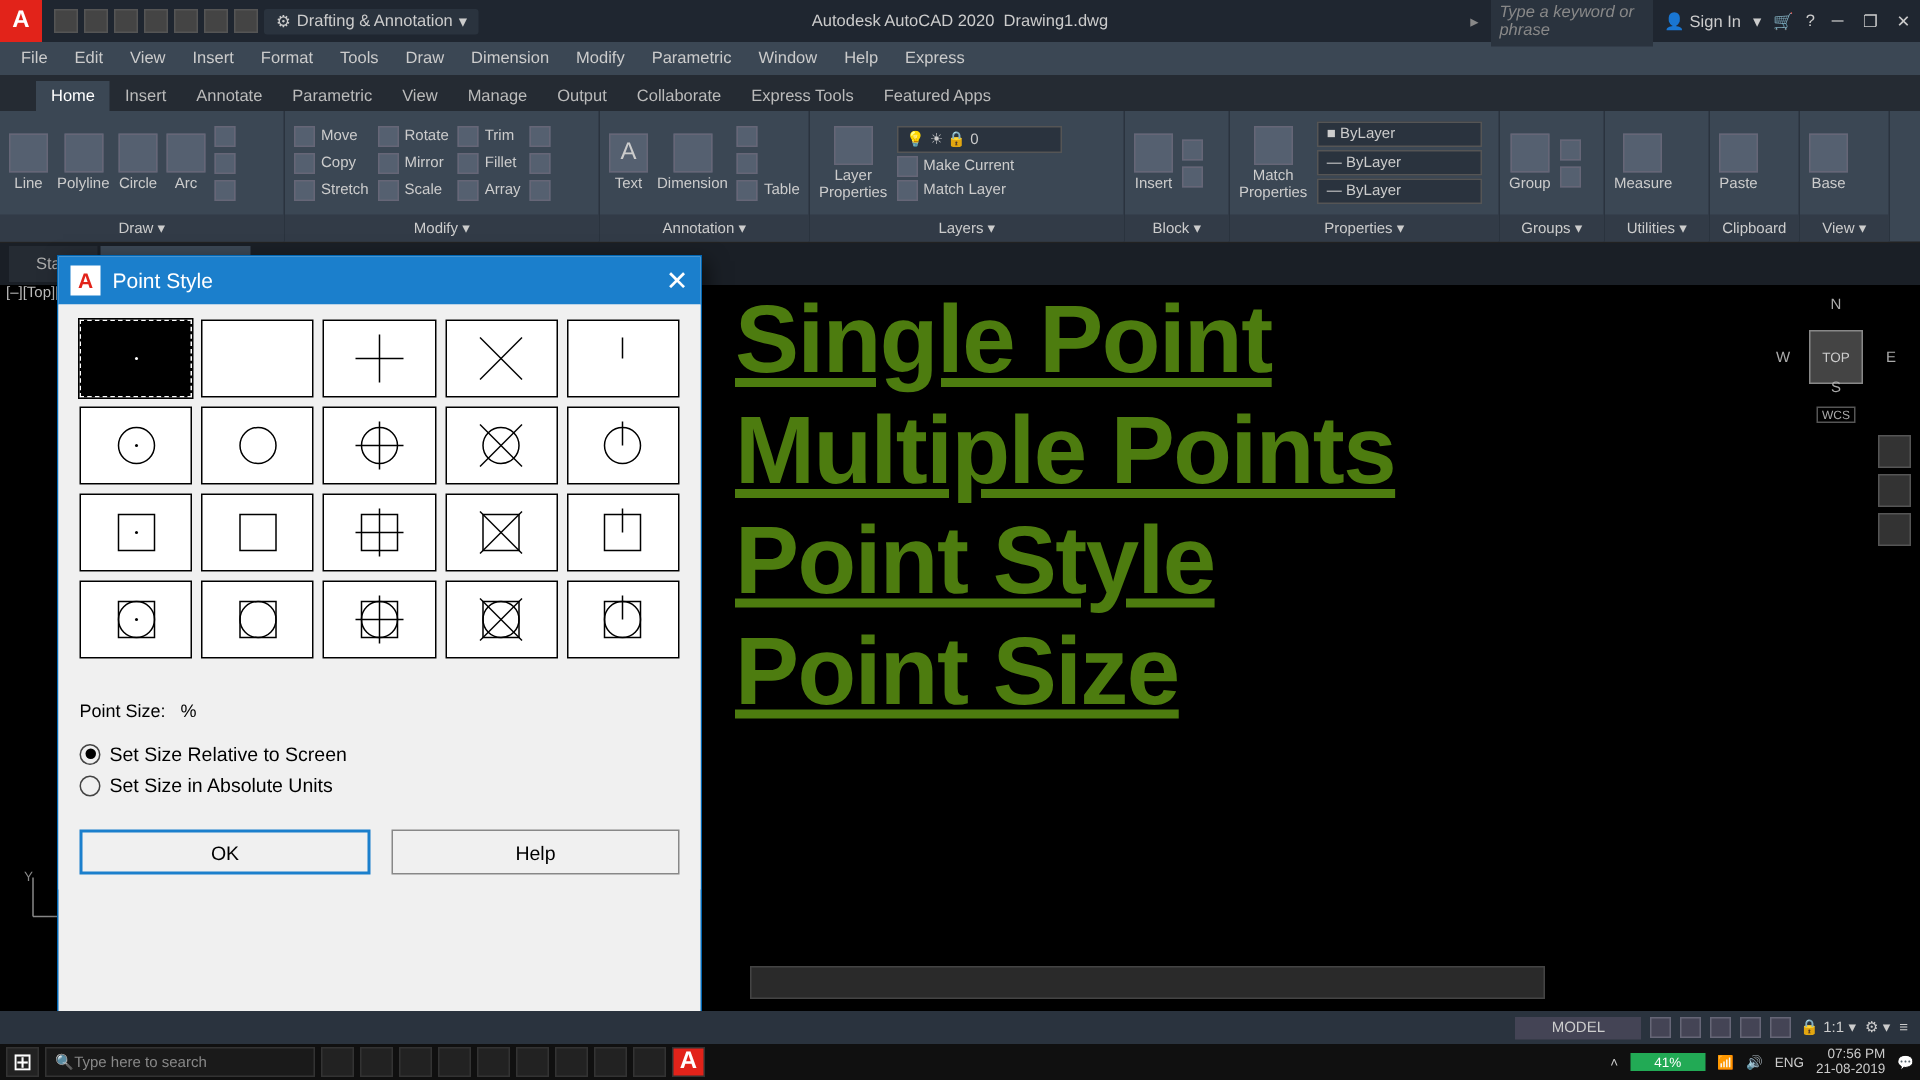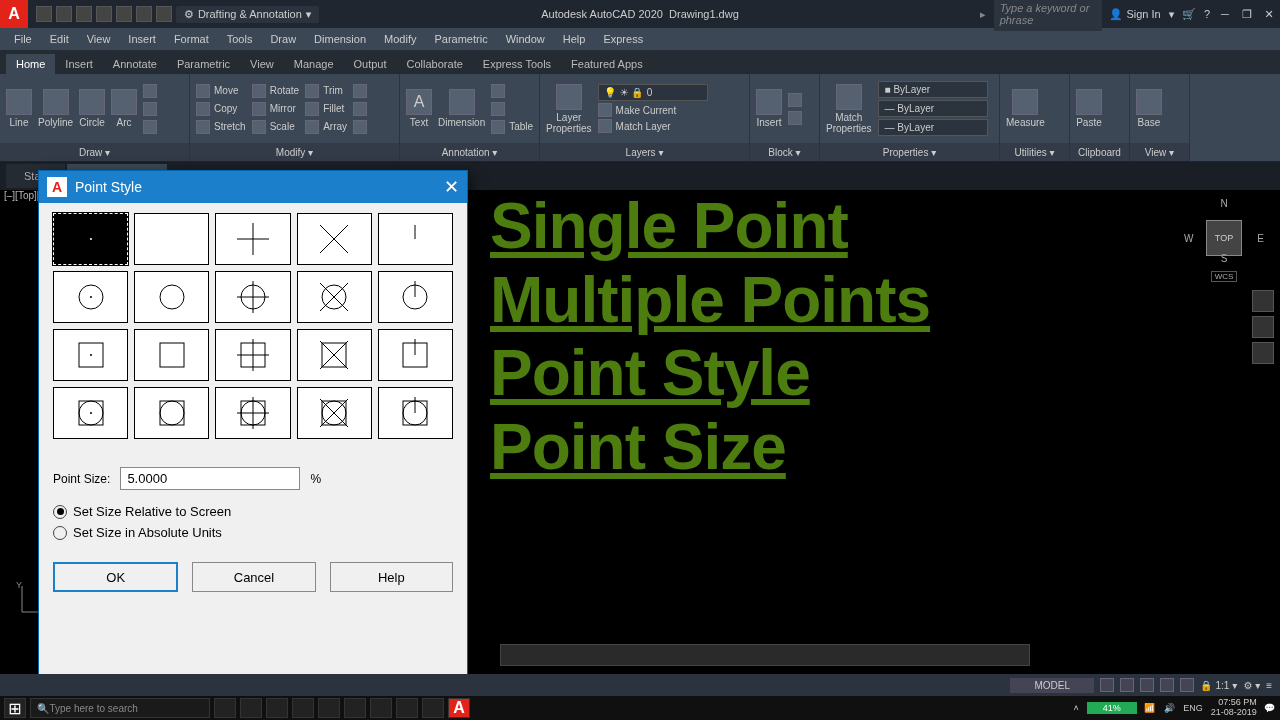--- a/index.html
+++ b/index.html
@@ -15,21 +15,21 @@
 .title-right{position:absolute;right:4px;display:flex;gap:8px;align-items:center;}
 .workspace-dd{background:#2a333e;padding:2px 8px;border-radius:2px;display:flex;align-items:center;gap:4px;}
 .search-box{background:#2a333e;padding:5px 6px;color:#888;font-style:italic;width:108px;}
 .win-btn{width:14px;height:14px;display:flex;align-items:center;justify-content:center;cursor:pointer;}
 
 
 .menubar{height:22px;background:#3b4754;display:flex;align-items:center;padding:0 6px;gap:2px;}
 .menubar span{color:#ccc;font-size:11px;padding:2px 8px;cursor:pointer;}
 
 
-.ribbon-tabs{height:24px;background:#252b33;display:flex;align-items:flex-end;padding-left:6px;}
+.ribbon-tabs{height:24px;background:#252b33;display:flex;align-items:flex-end;padding-left:24px;}
 .ribbon-tab{color:#bbb;font-size:11px;padding:4px 10px;cursor:pointer;}
 .ribbon-tab.active{background:#3b4754;color:#fff;}
 
 
 .ribbon{height:88px;background:#3b4754;display:flex;border-bottom:1px solid #222;}
 .panel{border-right:1px solid #2a333e;display:flex;flex-direction:column;height:100%;}
 .panel-body{flex:1;display:flex;align-items:center;padding:4px 6px;gap:6px;}
 .panel-title{height:18px;text-align:center;color:#ccc;font-size:10px;background:#323b47;display:flex;align-items:center;justify-content:center;}
 .big-tool{display:flex;flex-direction:column;align-items:center;gap:2px;color:#ccc;font-size:10px;cursor:pointer;}
 .big-ico{width:26px;height:26px;background:#556070;border:1px solid #667;}
@@ -301,20 +301,33 @@
           <div class="prop-dd">— <span>ByLayer</span></div>
           <div class="prop-dd">— <span>ByLayer</span></div>
         </div>
       </div>
       <div class="panel-title">Properties ▾</div>
     </div>
     <div class="panel" style="width:70px">
       <div class="panel-body">
           <div class="big-tool">
             <div class="big-ico"></div>
+            <span>Group</span>
+          </div>
+          <div class="tool-col">
+            <div class="sm-ico"></div>
+            <div class="sm-ico"></div>
+          </div>
+        </div>
+      <div class="panel-title">Groups ▾</div>
+    </div>
+    <div class="panel" style="width:70px">
+      <div class="panel-body">
+          <div class="big-tool">
+            <div class="big-ico"></div>
             <span>Measure</span>
           </div>
         </div>
       <div class="panel-title">Utilities ▾</div>
     </div>
     <div class="panel" style="width:60px">
       <div class="panel-body">
           <div class="big-tool">
             <div class="big-ico"></div>
             <span>Paste</span>
@@ -500,34 +513,32 @@
         <div class="pt-cell">
             <svg>
               <rect x="8" y="8" width="24" height="24" fill="none" stroke="#000"></rect>
               <circle cx="20" cy="20" r="12" fill="none" stroke="#000"></circle>
               <line x1="20" y1="4" x2="20" y2="20" stroke="#000"></line>
             </svg>
           </div>
       </div>
       <div class="size-row">
         <span>Point Size:</span>
-        <input value="5.0000" style="">
         <span>%</span>
       </div>
       <div class="radio-row">
         <div class="radio checked"></div>
         <span>Set Size Relative to Screen</span>
       </div>
       <div class="radio-row" style="margin-top:6px">
         <div class="radio"></div>
         <span>Set Size in Absolute Units</span>
       </div>
       <div class="dlg-btns">
         <div class="dlg-btn primary">OK</div>
-        <div class="dlg-btn">Cancel</div>
         <div class="dlg-btn">Help</div>
       </div>
     </div>
   </div>
 
   <div class="statusbar">
     <div class="status-item model-btn">MODEL</div>
     <div class="status-item">
         <div class="st-ico"></div>
       </div>

